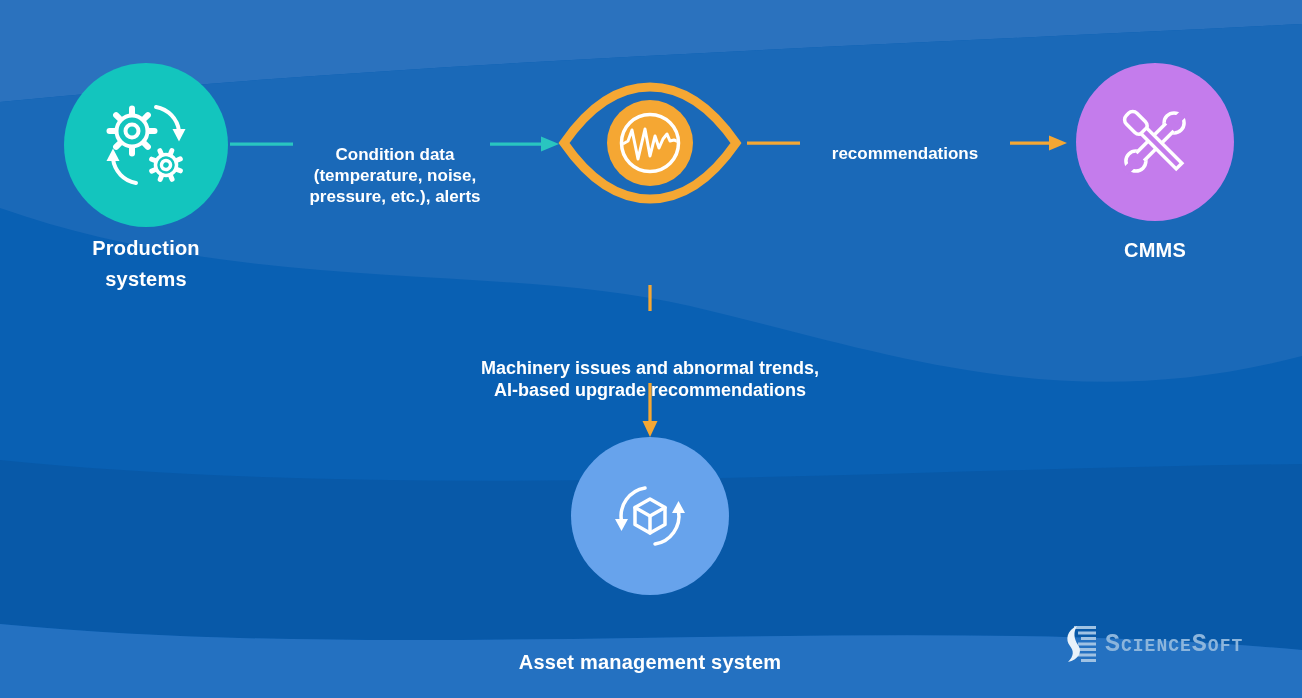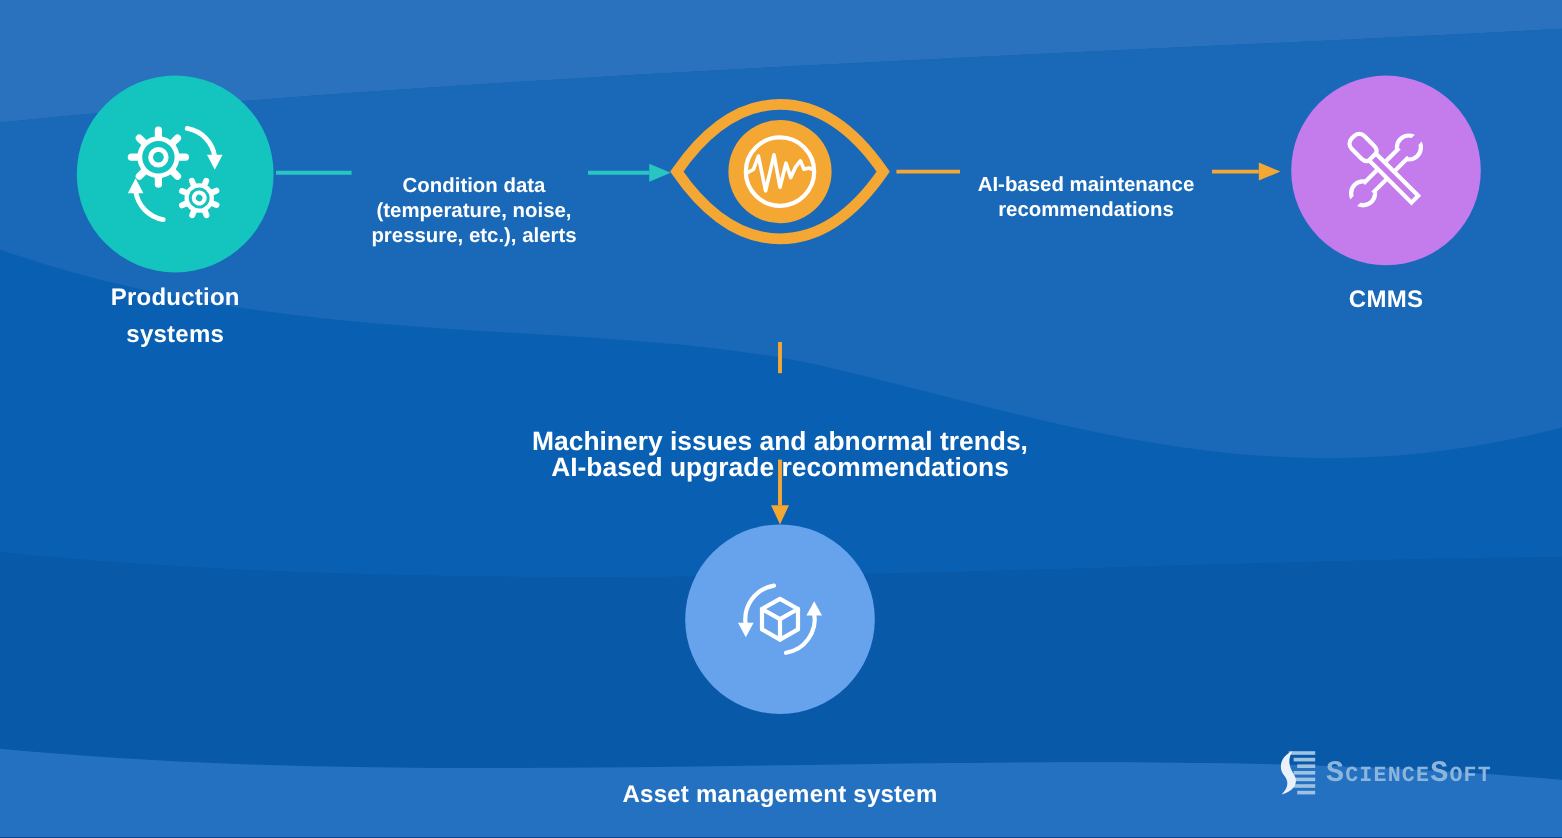--- a/index.html
+++ b/index.html
@@ -10,21 +10,21 @@
   }
   .bg-svg{position:absolute;left:0;top:0;z-index:0;}
   .arrow-svg{position:absolute;left:0;top:0;z-index:2;pointer-events:none;}
   .node-circle{position:absolute;border-radius:50%;z-index:2;display:flex;align-items:center;justify-content:center;}
   .node-label{position:absolute;z-index:3;color:#fff;font-weight:bold;text-align:center;
     font-size:20px;line-height:31px;letter-spacing:0.2px;}
   .center-title{position:absolute;z-index:3;color:#fff;font-weight:bold;text-align:center;
     font-size:28px;line-height:34px;}
   .edge-label{position:absolute;z-index:3;color:#fff;font-weight:bold;text-align:center;
     font-size:17px;line-height:21px;margin-top:32px;}
-  .edge-label.big{font-size:22px;line-height:22px;}
+  .edge-label.big{font-size:18px;line-height:22px;}
   .eye-wrap{position:absolute;z-index:2;}
   .logo{position:absolute;z-index:3;display:flex;align-items:center;gap:7px;font-family:Liberation Mono, monospace;}
   .logo-text{color:#8cb5dc;font-size:25px;font-weight:bold;letter-spacing:1px;}
   .logo-text .sc{font-variant:small-caps;}
 </style>
 </head>
 <body>
 
 <div class="canvas">
 
@@ -148,21 +148,20 @@
   </div>
   <div class="node-label" style="left:450px;top:647px;width:400px;">Asset management system</div>
 
   <div class="edge-label" style="left:285px;top:112px;width:220px;">
     <div>Condition data</div>
     <div>(temperature, noise,</div>
     <div>pressure, etc.), alerts</div>
   </div>
 
   <div class="edge-label" style="left:790px;top:111px;width:230px;">
-    <div>AI-based maintenance</div>
     <div>recommendations</div>
   </div>
 
   <div class="edge-label big" style="left:440px;top:325px;width:420px;">
     <div>Machinery issues and abnormal trends,</div>
     <div>AI-based upgrade recommendations</div>
   </div>
 
   <div class="logo" style="left:1064px;top:624px;">
     <svg width="34" height="40" viewBox="0 0 34 40">

